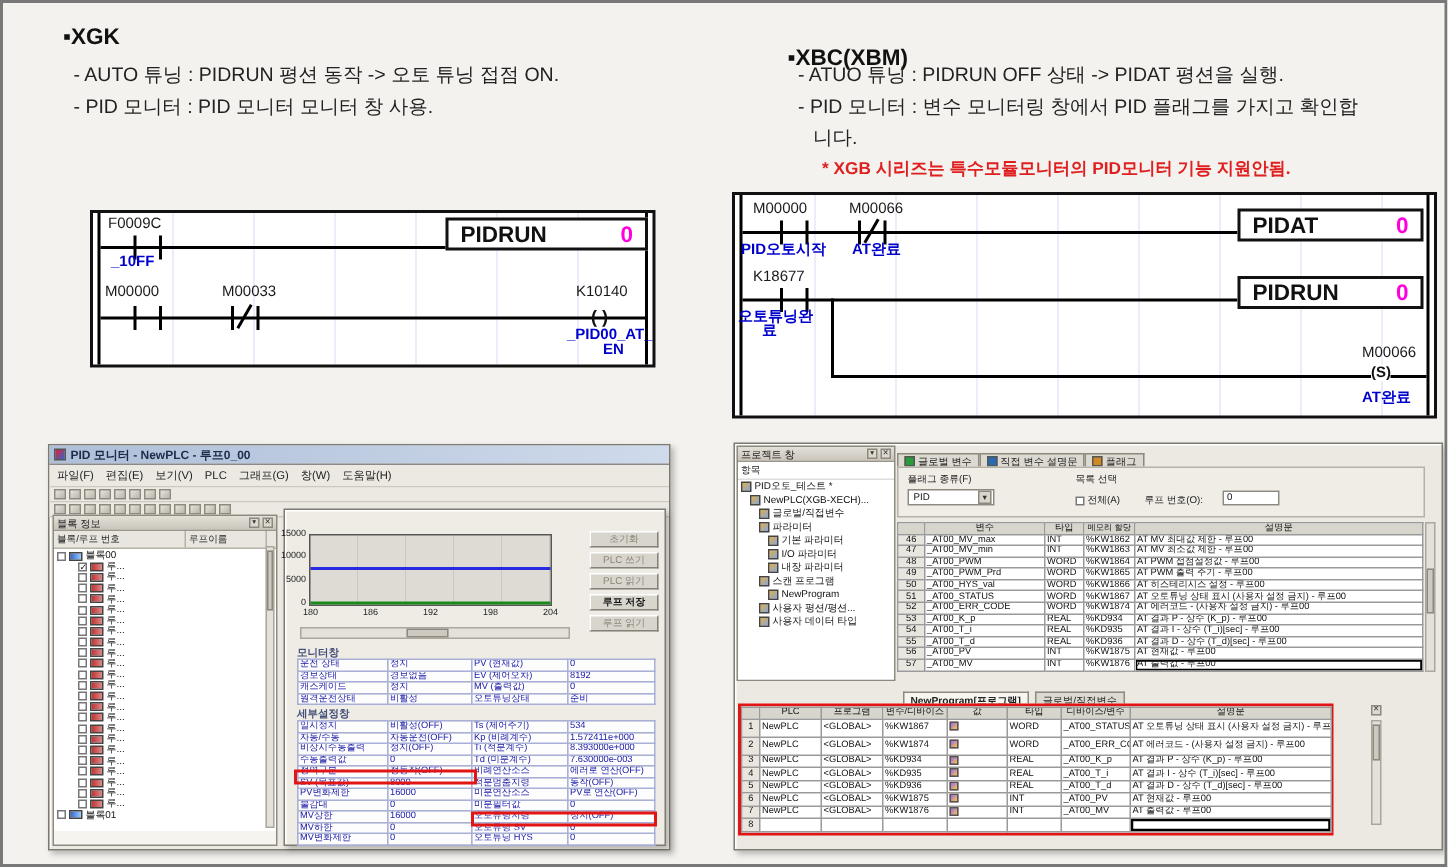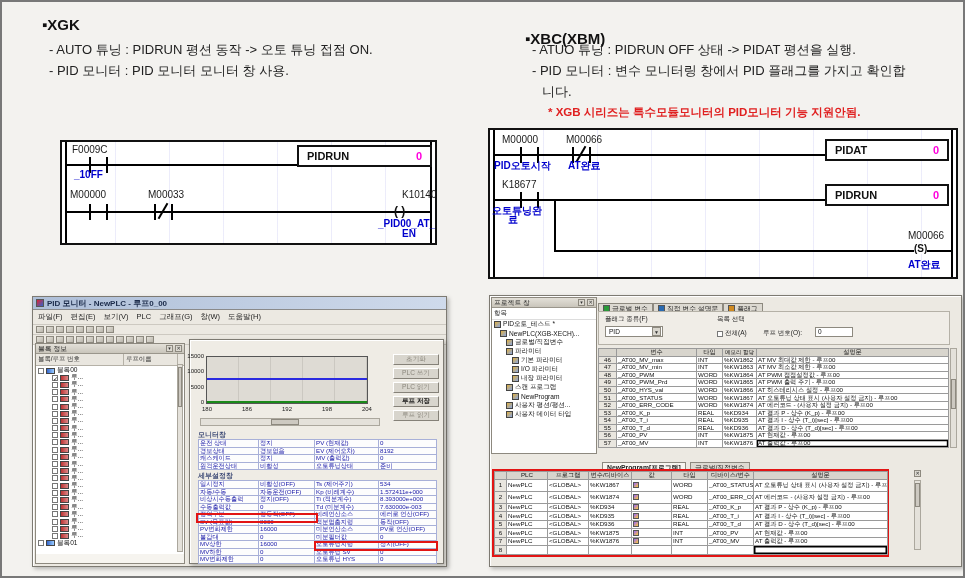--- a/index.html
+++ b/index.html
@@ -17,21 +17,21 @@
   .ladder{position:absolute;background:#fff;border:2px solid #111;
     background-image:repeating-linear-gradient(90deg,transparent 0 53px,rgba(150,150,230,.18) 53px 54px);}
   .rail{position:absolute;top:0;bottom:0;width:2px;background:#000;}
   .hline{position:absolute;height:2px;background:#000;}
   .vline{position:absolute;width:2px;background:#000;}
   .cbar{position:absolute;width:2px;height:16px;background:#000;}
   .nc{position:absolute;width:2px;height:18px;background:#000;transform:rotate(30deg);}
   .lad-label{position:absolute;font-size:10px;color:#1a1a1a;white-space:nowrap;}
   .lad-blue{position:absolute;font-size:10px;color:#0000cd;white-space:nowrap;font-weight:bold;}
   .fblk{position:absolute;border:2px solid #111;background:#fff;display:flex;align-items:center;
-    justify-content:space-between;padding:0 8px;font-size:11px;font-weight:bold;color:#111;}
+    justify-content:space-between;padding:0 8px;font-size:15px;font-weight:bold;color:#111;}
   .coil{position:absolute;font-size:12px;color:#111;font-weight:bold;}
 
   
   .win{position:absolute;background:#ece9e2;border:1px solid #7d7a72;
     box-shadow:1px 1px 0 #fff inset,2px 2px 4px rgba(0,0,0,.25);}
   .tbar{display:flex;align-items:center;gap:3px;height:13px;padding:0 3px;font-size:8px;font-weight:bold;
     color:#1b2b4a;background:linear-gradient(90deg,#aebfd8,#cfdaeb);border-bottom:1px solid #8a8a8a;}
   .appico{width:8px;height:8px;background:linear-gradient(135deg,#d23,#36c);border:1px solid #555;flex:0 0 auto;}
   .menu{display:flex;gap:8px;font-size:7.5px;color:#222;padding:2px 5px;background:#ece9e2;border-bottom:1px solid #cdc9c1;}
   .tools{display:flex;gap:2px;padding:1px 3px;background:#ece9e2;border-bottom:1px solid #cdc9c1;}
@@ -118,21 +118,21 @@
       <span class="mag">0</span>
     </div>
     <div class="hline" style="left:5px;right:5px;top:69px;"></div>
     <div class="lad-label" style="left:8px;top:47px;">M00000</div>
     <div class="cbar" style="left:27px;top:62px;"></div>
     <div class="cbar" style="left:44px;top:62px;"></div>
     <div class="lad-label" style="left:86px;top:47px;">M00033</div>
     <div class="cbar" style="left:92px;top:62px;"></div>
     <div class="cbar" style="left:109px;top:62px;"></div>
     <div class="nc" style="left:100px;top:60px;"></div>
-    <div class="lad-label" style="left:340px;top:47px;text-align:right;">K10140</div>
+    <div class="lad-label" style="left:322px;top:47px;text-align:right;">K10140</div>
     <div class="coil" style="left:332px;top:62px;">( )</div>
     <div class="lad-blue" style="left:316px;top:76px;">_PID00_AT_</div>
     <div class="lad-blue" style="left:340px;top:86px;">EN</div>
   </div>
 
   <div class="win" style="left:30px;top:294px;width:415px;height:271px;">
     <div class="tbar">
       <span class="appico"></span>
       <span class="t">PID 모니터 - NewPLC - 루프0_00</span>
     </div>

